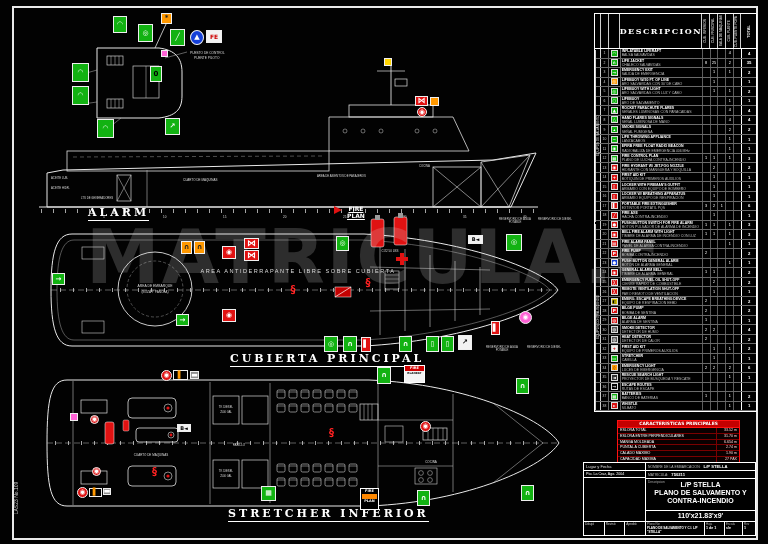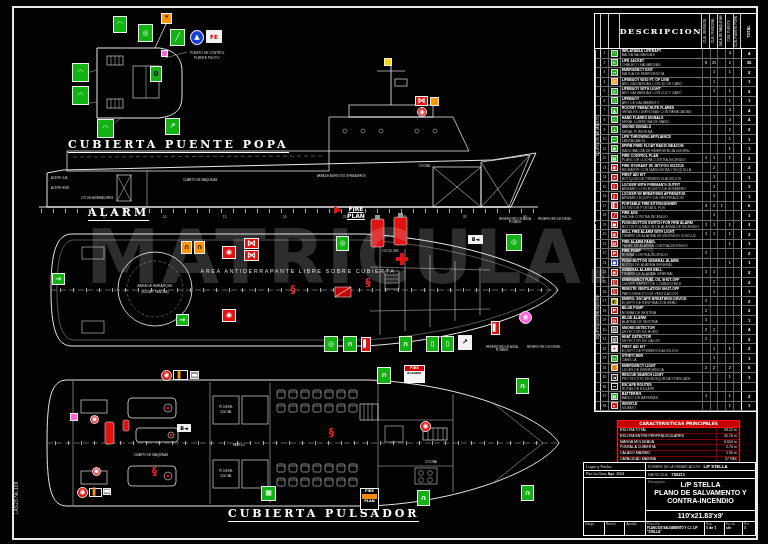--- a/index.html
+++ b/index.html
@@ -108,21 +108,20 @@
       <line x1="60" y1="87" x2="60" y2="96" stroke="#cfcfcf" stroke-width="0.5"></line>
       <line x1="64" y1="87" x2="64" y2="96" stroke="#cfcfcf" stroke-width="0.5"></line>
     <line x1="100" y1="36" x2="112" y2="10" stroke="#e8e8e8" stroke-width="0.8"></line>
     <line x1="42" y1="58" x2="28" y2="62" stroke="#bdbdbd" stroke-width="0.5"></line>
     <line x1="42" y1="90" x2="28" y2="92" stroke="#bdbdbd" stroke-width="0.5"></line>
     <line x1="66" y1="106" x2="56" y2="114" stroke="#bdbdbd" stroke-width="0.5"></line>
     <line x1="110" y1="46" x2="132" y2="40" stroke="#bdbdbd" stroke-width="0.5"></line>
     <text x="135" y="42" font-size="3.2">PUESTO DE CONTROL</text>
     <text x="139" y="47" font-size="3.2">PUENTE PILOTO</text>
   </svg>
-  <div class="dtitle" style="left:68px;top:138px">CUBIERTA PUENTE POPA</div>
 
   <svg style="left:33px;top:55px" width="510" height="165" viewBox="0 0 510 165">
     <path d="M14,152 L14,118 L30,115 L460,105 L503,98 L478,152 Z" fill="none" stroke="#e8e8e8" stroke-width="1"></path>
     <rect x="34" y="96" width="262" height="20" fill="none" stroke="#e0e0e0" stroke-width="0.8"></rect>
     <path d="M296,96 V62 H420 L436,96 Z" fill="none" stroke="#e0e0e0" stroke-width="0.8"></path>
     <rect x="316" y="50" width="84" height="12" fill="none" stroke="#e0e0e0" stroke-width="0.8"></rect>
     <line x1="358" y1="50" x2="358" y2="8" stroke="#e0e0e0" stroke-width="0.9"></line>
     <line x1="344" y1="16" x2="372" y2="16" stroke="#e0e0e0" stroke-width="0.7"></line>
     <rect x="362" y="24" width="12" height="7" fill="none" stroke="#e0e0e0" stroke-width="0.7"></rect>
     <line x1="40" y1="102" x2="290" y2="101" stroke="#9a9a9a" stroke-width="0.5" stroke-dasharray="4 3"></line>
@@ -188,20 +187,21 @@
     <rect x="331" y="4" width="13" height="28" rx="2" fill="#e01212" stroke="#fff" stroke-width="0.5"></rect>
     <rect x="335" y="0" width="5" height="5" fill="#9a9a9a"></rect>
     <rect x="354" y="2" width="13" height="28" rx="2" fill="#e01212" stroke="#fff" stroke-width="0.5"></rect>
     <rect x="358" y="-2" width="5" height="5" fill="#9a9a9a"></rect>
     <text x="350" y="37" font-size="3" text-anchor="middle" fill="#fff">CO2 50 LBS</text>
     <rect x="360" y="38" width="4" height="12" fill="#e01212"></rect>
       <rect x="356" y="42" width="12" height="4" fill="#e01212"></rect>
     <rect x="295" y="72" width="16" height="10" fill="#c40000" stroke="#fff" stroke-width="0.5"></rect>
     <line x1="295" y1="82" x2="311" y2="72" stroke="#fff" stroke-width="0.7"></line>
   </svg>
+  <div class="dtitle" style="left:230px;top:352px">CUBIERTA PRINCIPAL</div>
   <div class="flagtri"></div>
   <div class="fireplan">
     <span style="display:block">FIRE</span>
     <span style="display:block">PLAN</span>
   </div>
   <div class="lbl" style="left:481px;top:346px;width:42px">RESERVORIO DE AGUA POTABLE</div>
   <div class="lbl" style="left:527px;top:346px;width:34px">RESERVORIO DE DIESEL</div>
 
   <svg style="left:33px;top:368px" width="545" height="150" viewBox="0 0 545 150">
     <defs>
@@ -283,21 +283,21 @@
     <rect x="352" y="58" width="18" height="16" fill="none" stroke="#cfcfcf" stroke-width="0.6"></rect>
     <rect x="382" y="100" width="22" height="16" fill="none" stroke="#cfcfcf" stroke-width="0.6"></rect>
     <circle cx="388" cy="105" r="2.4" fill="none" stroke="#cfcfcf" stroke-width="0.5"></circle>
       <circle cx="397" cy="105" r="2.4" fill="none" stroke="#cfcfcf" stroke-width="0.5"></circle>
       <circle cx="388" cy="112" r="2.4" fill="none" stroke="#cfcfcf" stroke-width="0.5"></circle>
       <circle cx="397" cy="112" r="2.4" fill="none" stroke="#cfcfcf" stroke-width="0.5"></circle>
     <text x="398" y="95" font-size="3" text-anchor="middle">COCINA</text>
     <line x1="460" y1="35" x2="510" y2="75" stroke="#cfcfcf" stroke-width="0.5"></line>
     <line x1="510" y1="75" x2="460" y2="115" stroke="#cfcfcf" stroke-width="0.5"></line>
   </svg>
-  <div class="dtitle" style="left:228px;top:507px">CUBIERTA PULSADOR</div>
+  <div class="dtitle" style="left:228px;top:507px">STRETCHER INFERIOR</div>
   <div class="fbsign">
     <div class="a">FIRE</div>
     <div class="b2">BLANKET</div>
   </div>
   <div class="fpsign">
     <div class="a">FIRE</div>
     <div class="m"></div>
     <div class="a">PLAN</div>
   </div>
 

